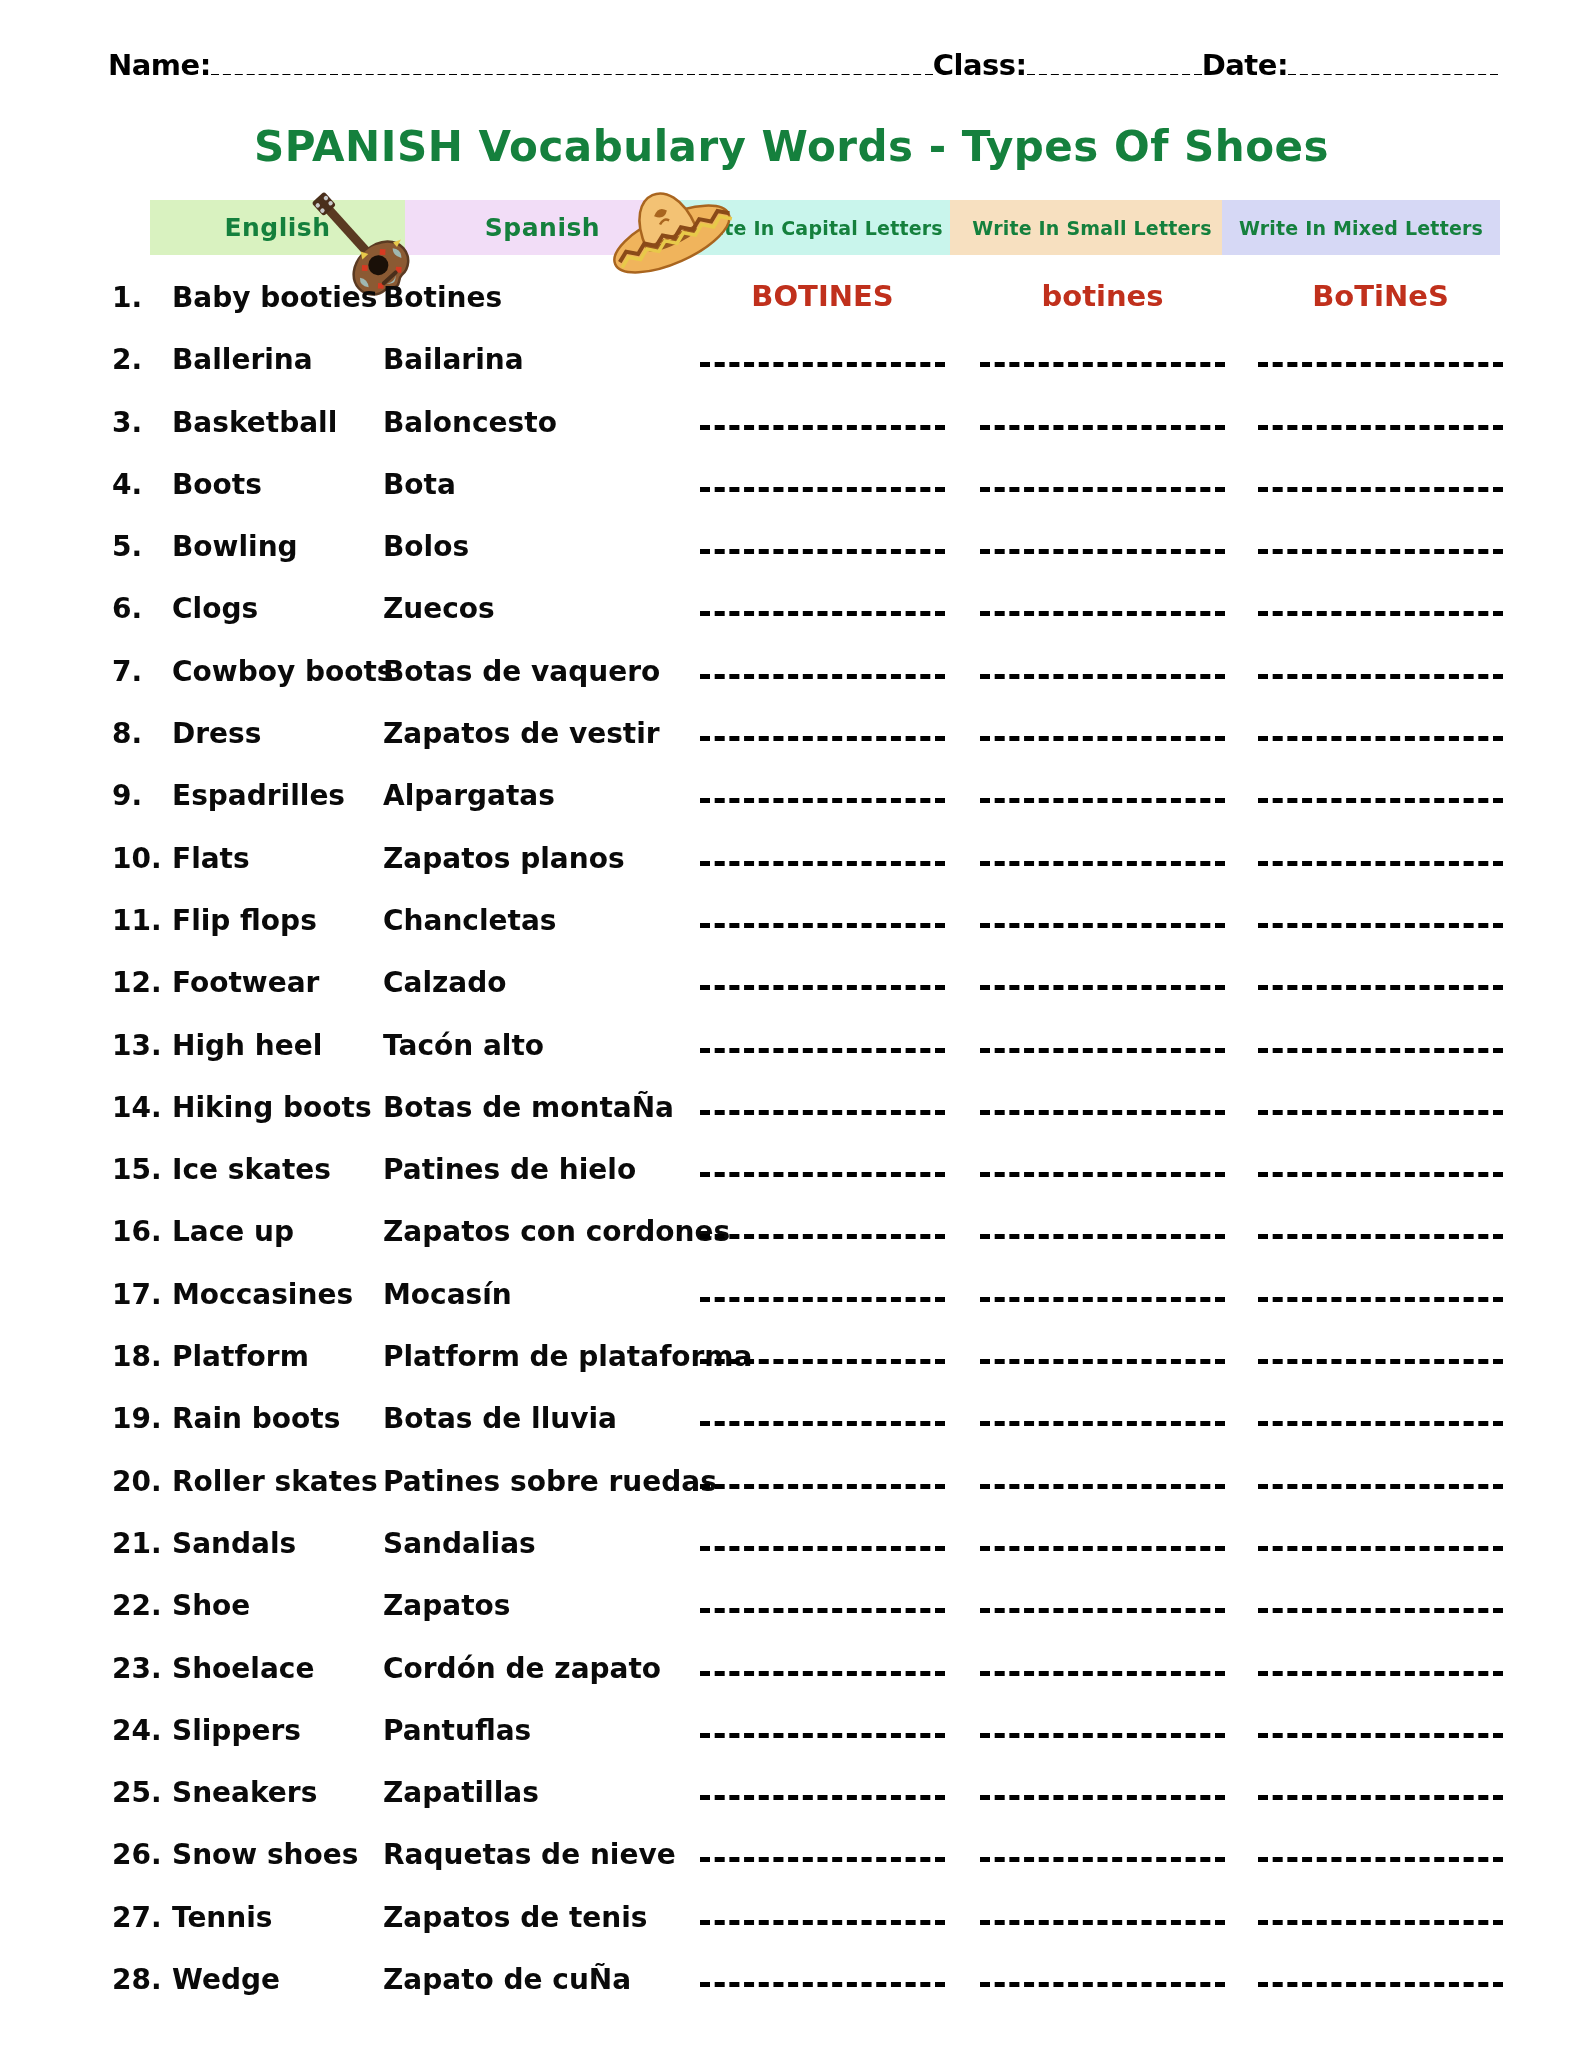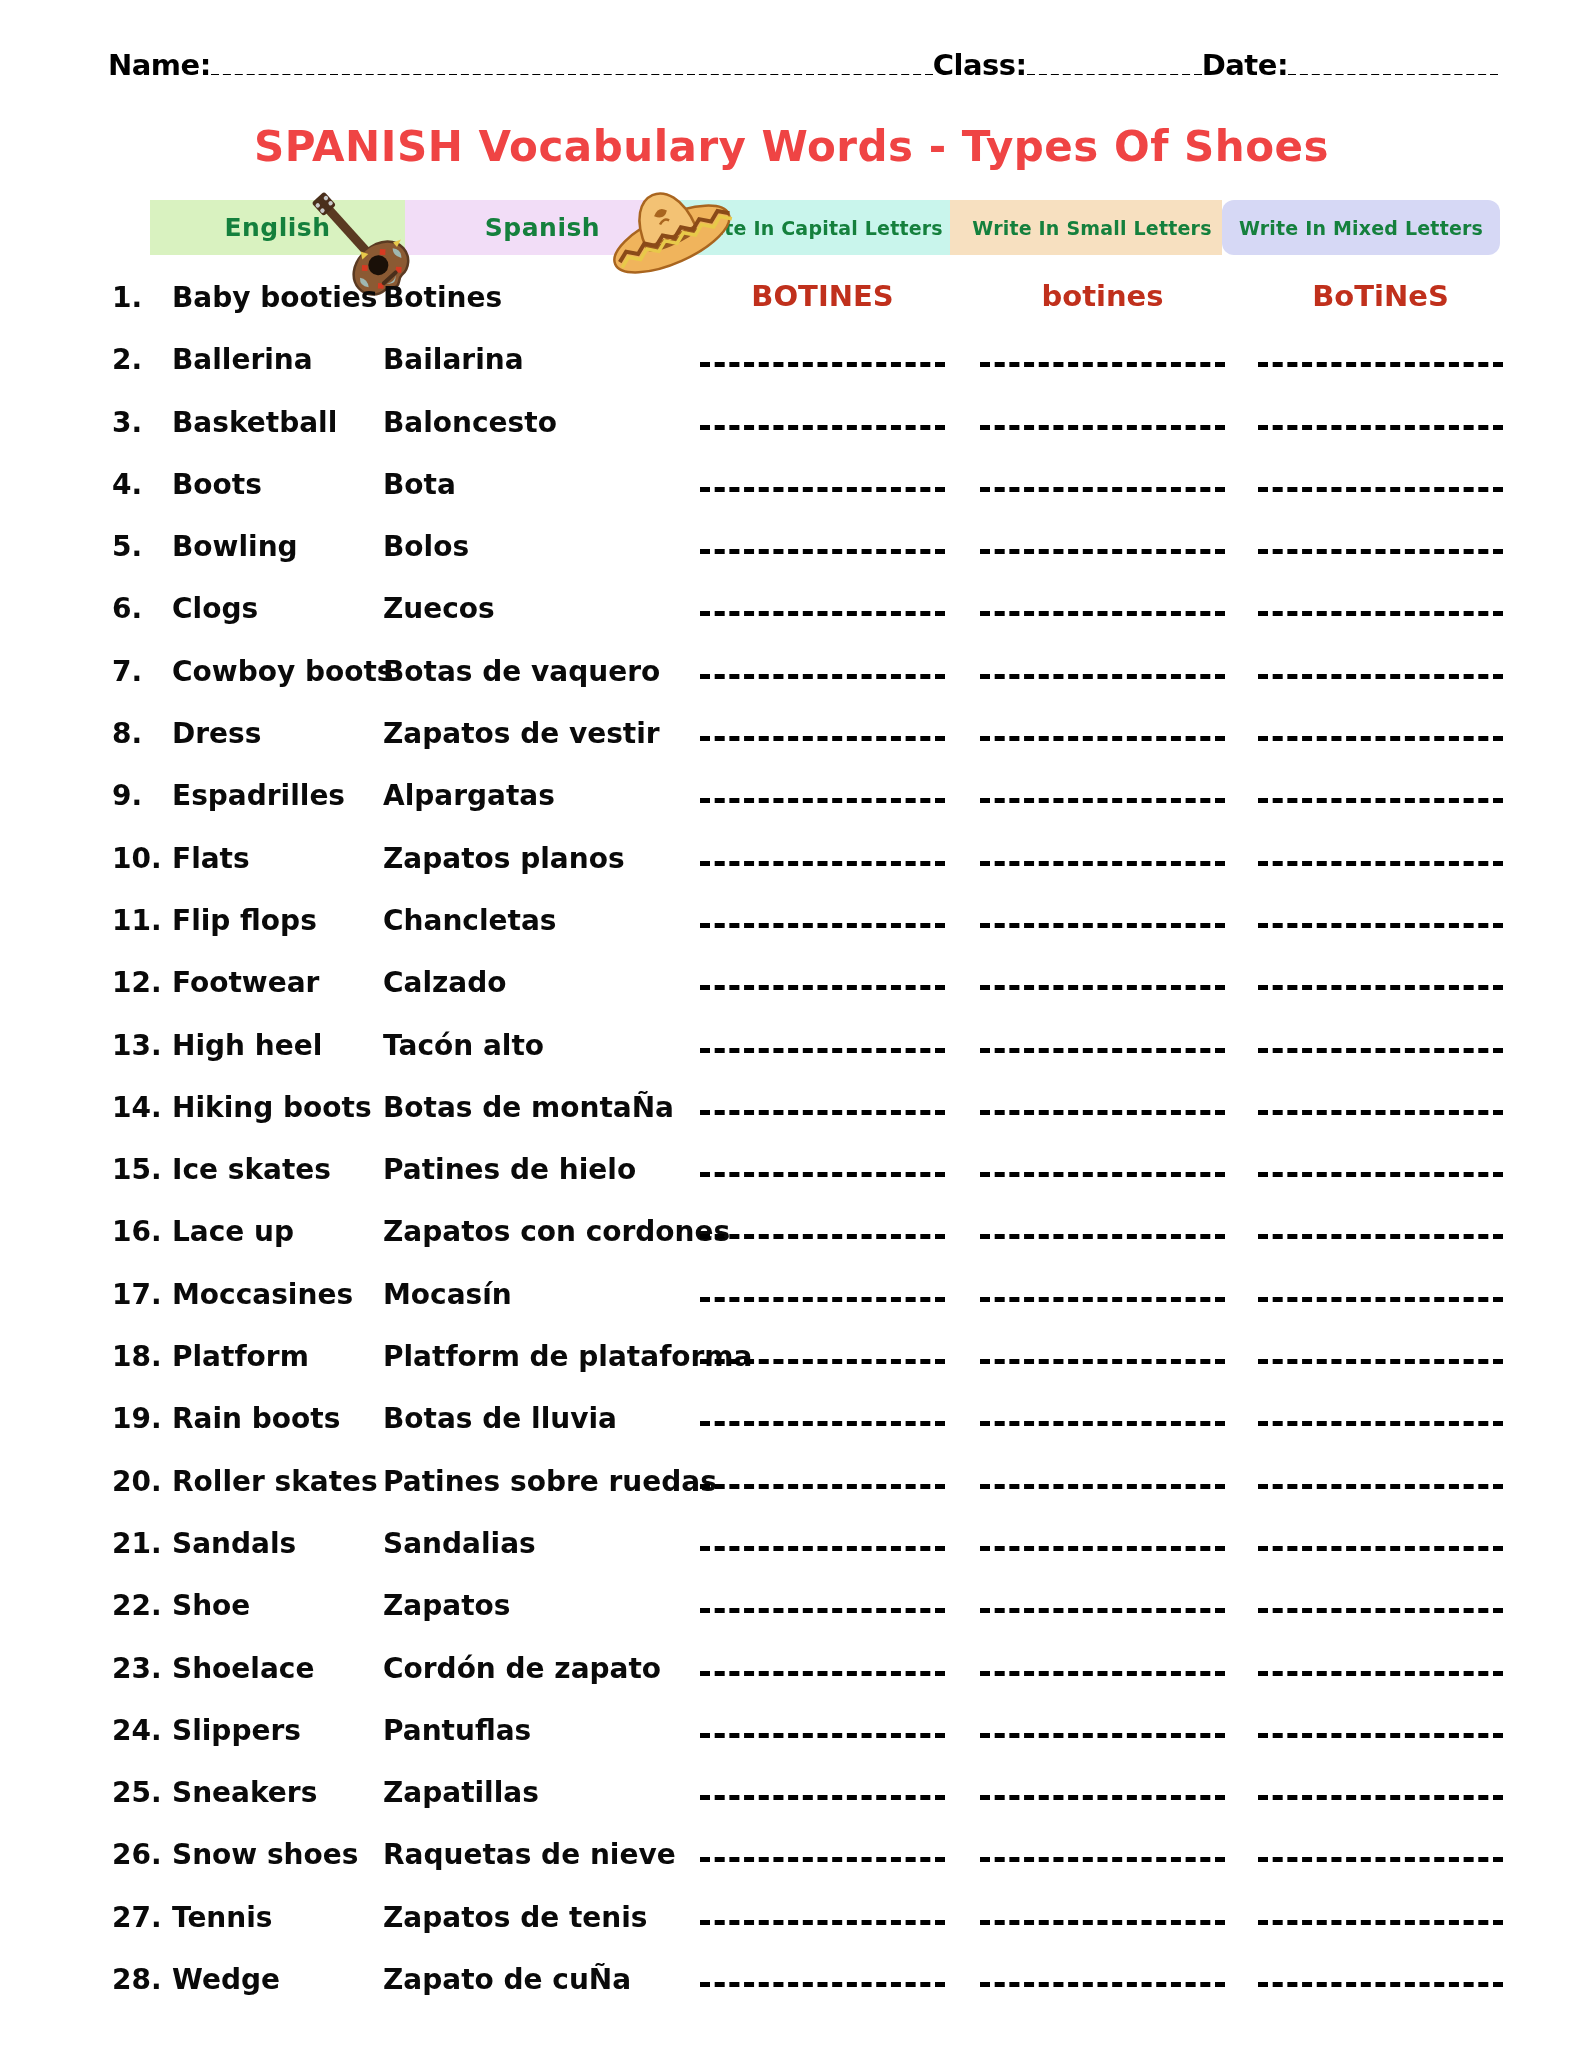--- a/index.html
+++ b/index.html
@@ -61,21 +61,21 @@
   .title {
     position: absolute;
     left: 0;
     top: 122px;
     width: 1583px;
     text-align: center;
     font-family: "DejaVu Sans", sans-serif;
     font-weight: 700;
     font-size: 42px;
     letter-spacing: 0.5px;
-    color: #ef4444;
+    color: #15803d;
   }
 
   
   .headerband {
     position: absolute;
     left: 150px;
     top: 200px;
     width: 1350px;
     height: 55px;
     display: flex;
@@ -183,21 +183,21 @@
     <span class="rule rule-date"></span>
   </div>
 
   <div class="title">SPANISH Vocabulary Words - Types Of Shoes</div>
 
   <div class="headerband">
     <div class="hcell lang h-english" style="background: rgb(217, 242, 192);">English</div>
     <div class="hcell lang h-spanish" style="background: rgb(242, 221, 247);">Spanish</div>
     <div class="hcell writecol h-capital" style="background: rgb(201, 245, 236);">Write In Capital Letters</div>
     <div class="hcell writecol h-small" style="background: rgb(247, 224, 192); padding-left: 12px;">Write In Small Letters</div>
-    <div class="hcell writecol h-mixed" style="background: rgb(214, 216, 245); border-radius: 12px;">Write In Mixed Letters</div>
+    <div class="hcell writecol h-mixed" style="background: rgb(214, 216, 245);">Write In Mixed Letters</div>
   </div>
 
   <div class="clip guitar">
     <svg viewBox="0 0 150 140" width="150" height="140">
       <g transform="rotate(-42 75 70)">
 
         <rect x="70" y="26" width="9" height="64" fill="#5a3a22"></rect>
 
         <rect x="66" y="12" width="17" height="18" rx="3" fill="#4a2f1b"></rect>
         <circle cx="69" cy="18" r="2.2" fill="#c9c9c9"></circle>

